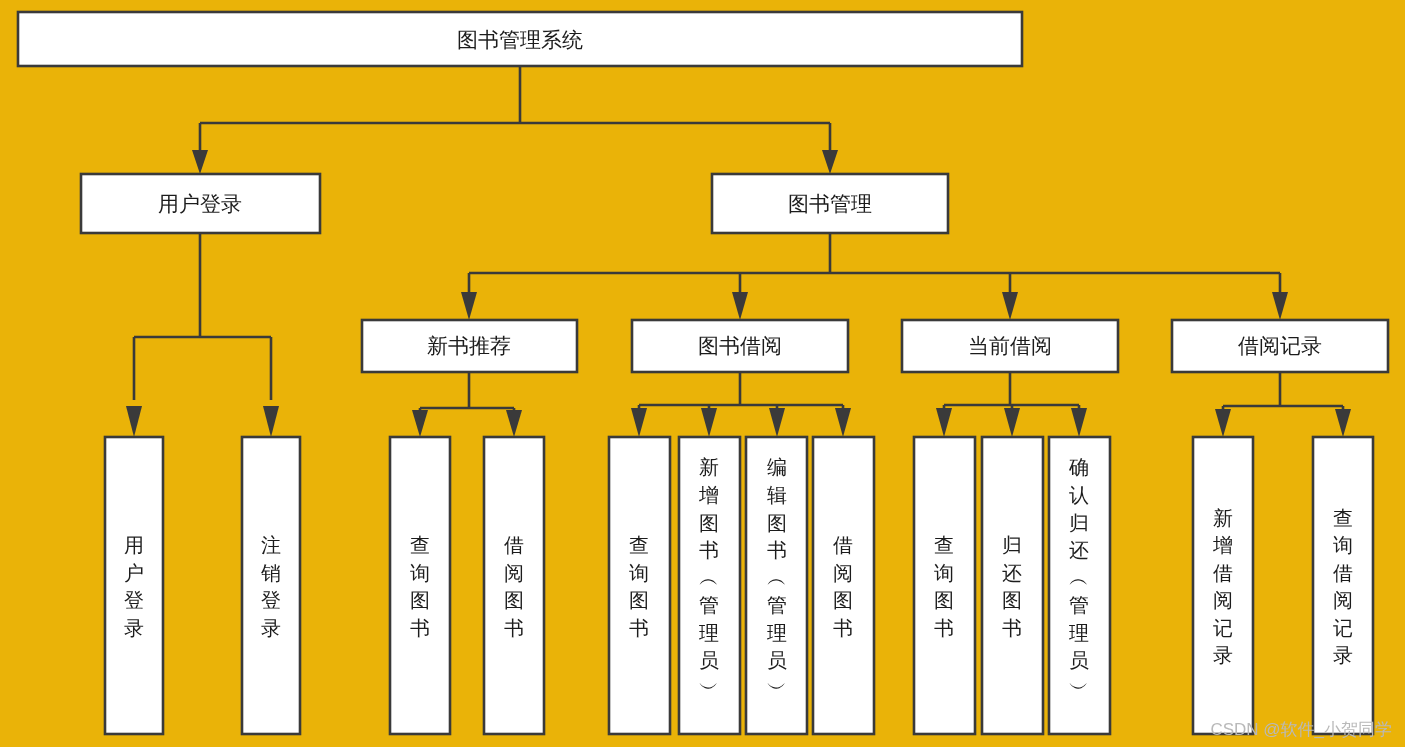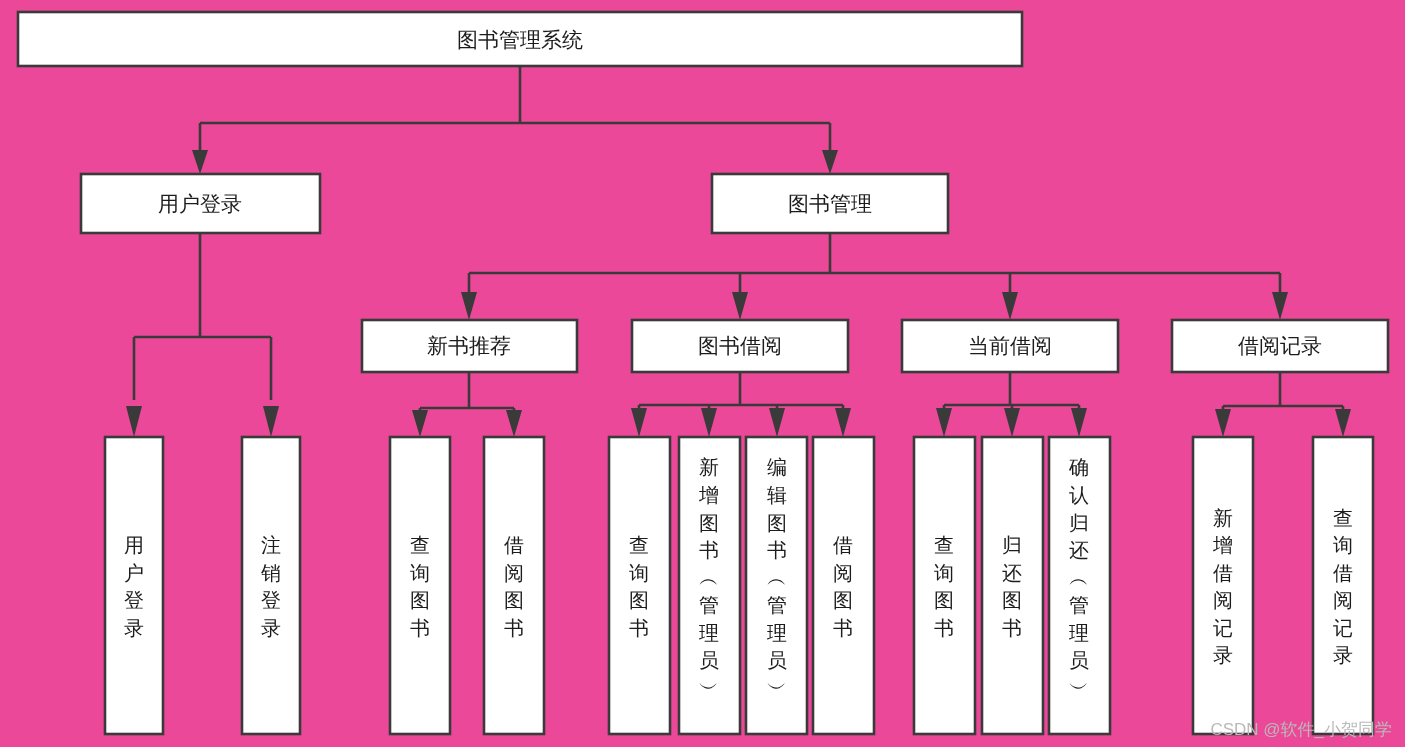--- a/index.html
+++ b/index.html
@@ -8,21 +8,21 @@
     padding: 0;
     background: #ffffff;
   }
   body {
     font-family: "Liberation Sans", "DejaVu Sans", sans-serif;
   }
   #diagram-root {
     position: relative;
     width: 1405px;
     height: 747px;
-    background: #ec4899;
+    background: #eab308;
     overflow: hidden;
   }
   svg.diagram-canvas {
     position: absolute;
     left: 0;
     top: 0;
     width: 1405px;
     height: 747px;
     display: block;
   }

